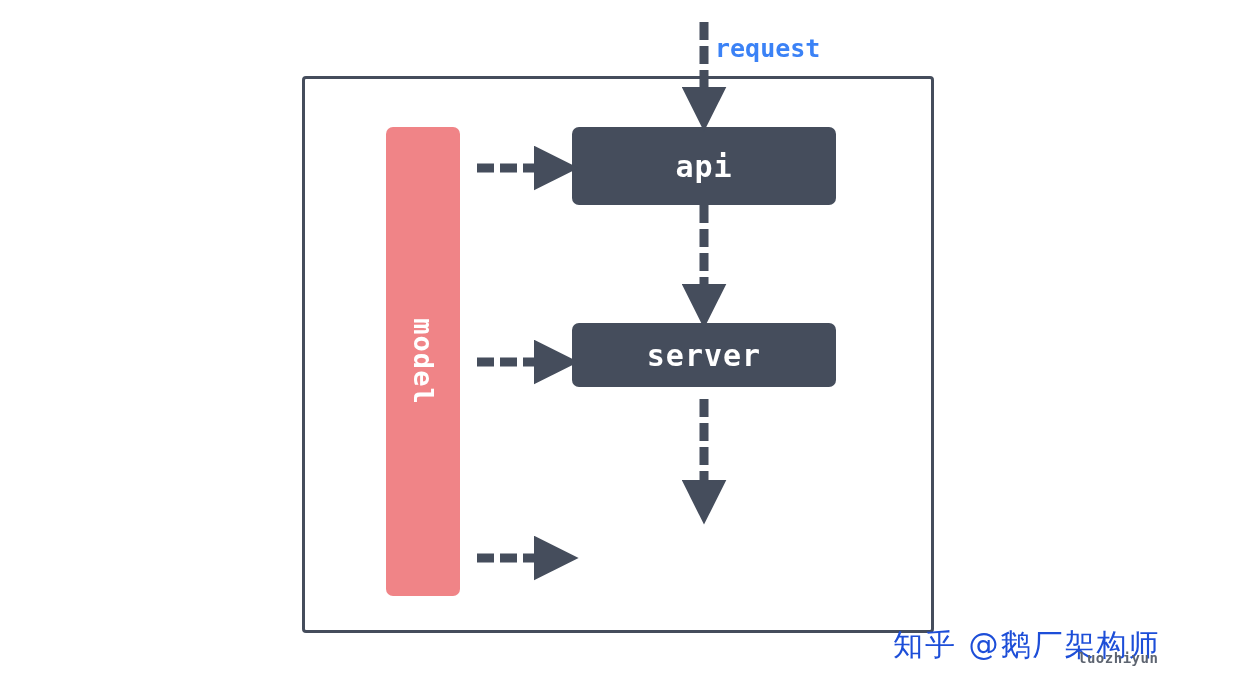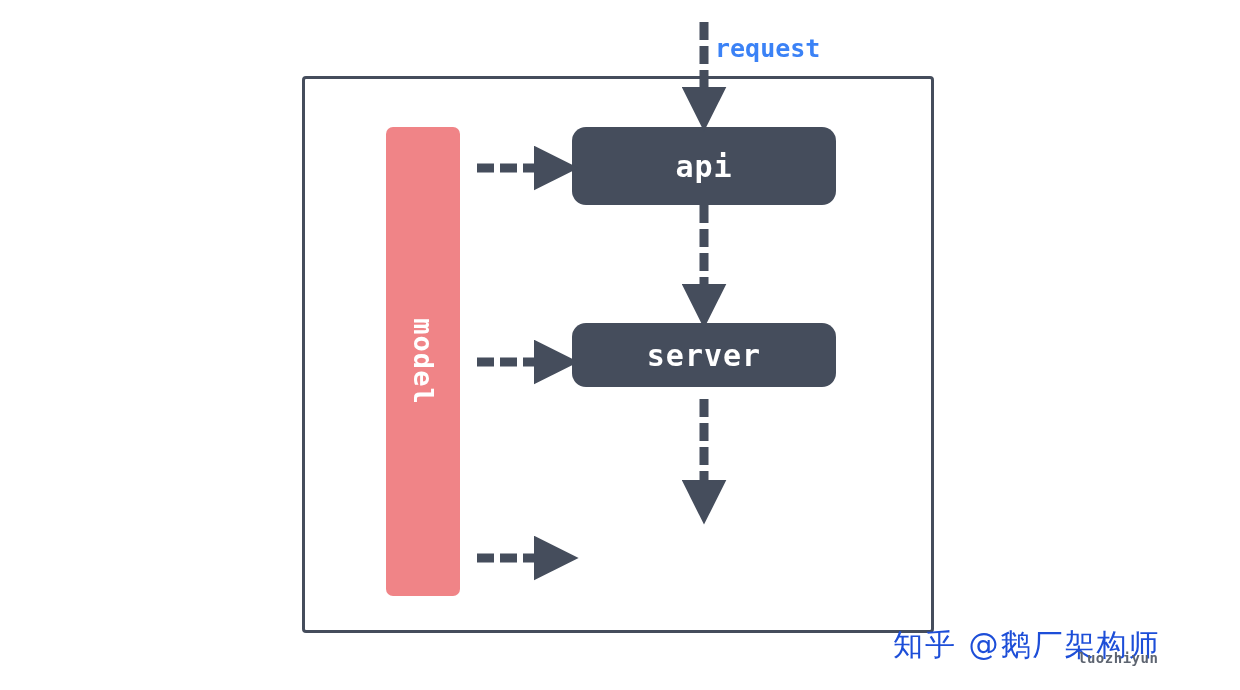--- a/index.html
+++ b/index.html
@@ -58,21 +58,21 @@
   }
   .model-label > span {
     display: block;
     transform: rotate(90deg);
   }
 
   
   .node-box {
     position: absolute;
     background: #454d5c;
-    border-radius: 14px;
+    border-radius: 7px;
     display: flex;
     align-items: center;
     justify-content: center;
     color: #ffffff;
     font-size: 30px;
     font-weight: bold;
     letter-spacing: 1px;
   }
   .node-api    { left: 572px; top: 127px;  width: 264px; height: 78px; }
   .node-server { left: 572px; top: 323px;  width: 264px; height: 64px; }

